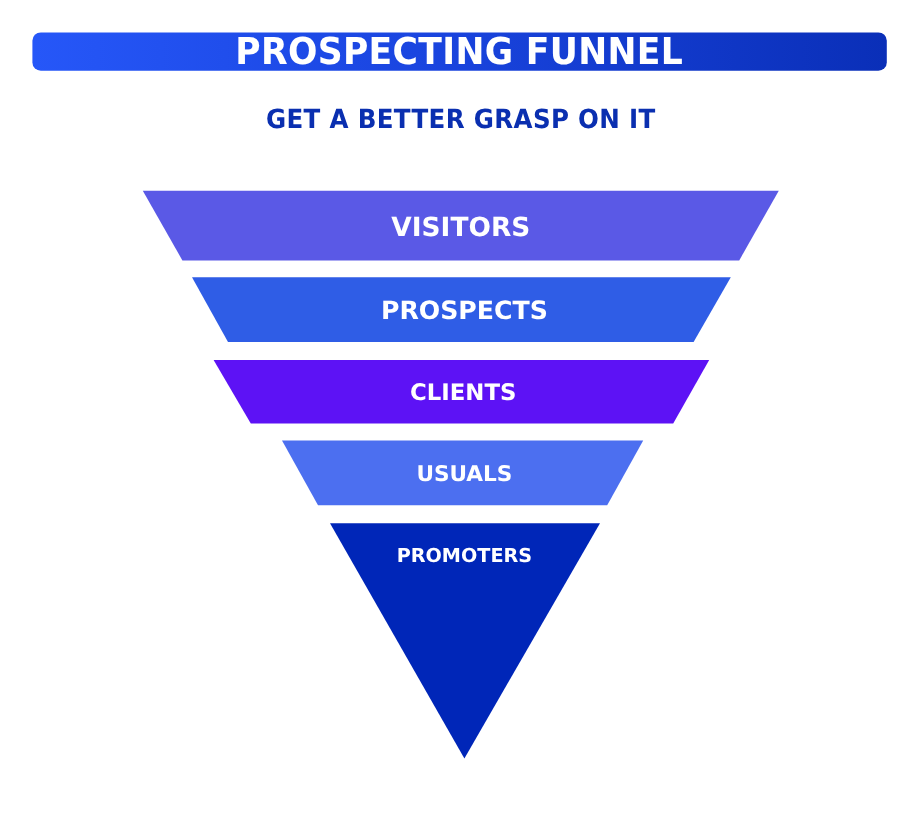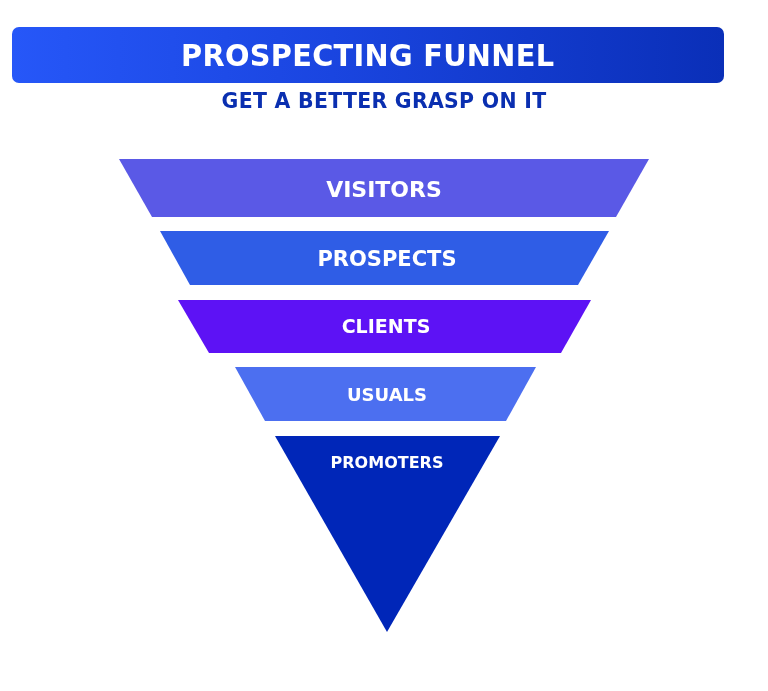--- a/index.html
+++ b/index.html
@@ -1,19 +1,19 @@
 <!DOCTYPE html>
 <html><head>
 <meta charset="utf-8">
 <style>
   html, body { margin: 0; padding: 0; background: #ffffff; }
   body { width: 768px; height: 691px; position: relative; overflow: hidden;
          font-family: "DejaVu Sans", "Liberation Sans", sans-serif; }
   .header-bar {
-    position: absolute; left: 12px; top: 27px; width: 712px; height: 56px;
+    position: absolute; left: 27px; top: 27px; width: 712px; height: 32px;
     border-radius: 7px;
     background: linear-gradient(90deg, #2657f8 0%, #1a45e0 45%, #0a2fb8 100%);
     display: flex; align-items: center; justify-content: center;
   }
   .header-title {
     color: #ffffff; font-weight: bold; font-size: 31px; letter-spacing: 0.3px;
     transform: scaleX(0.93);
   }
   .subtitle {
     position: absolute; left: 0; width: 768px; top: 88px; text-align: center;

